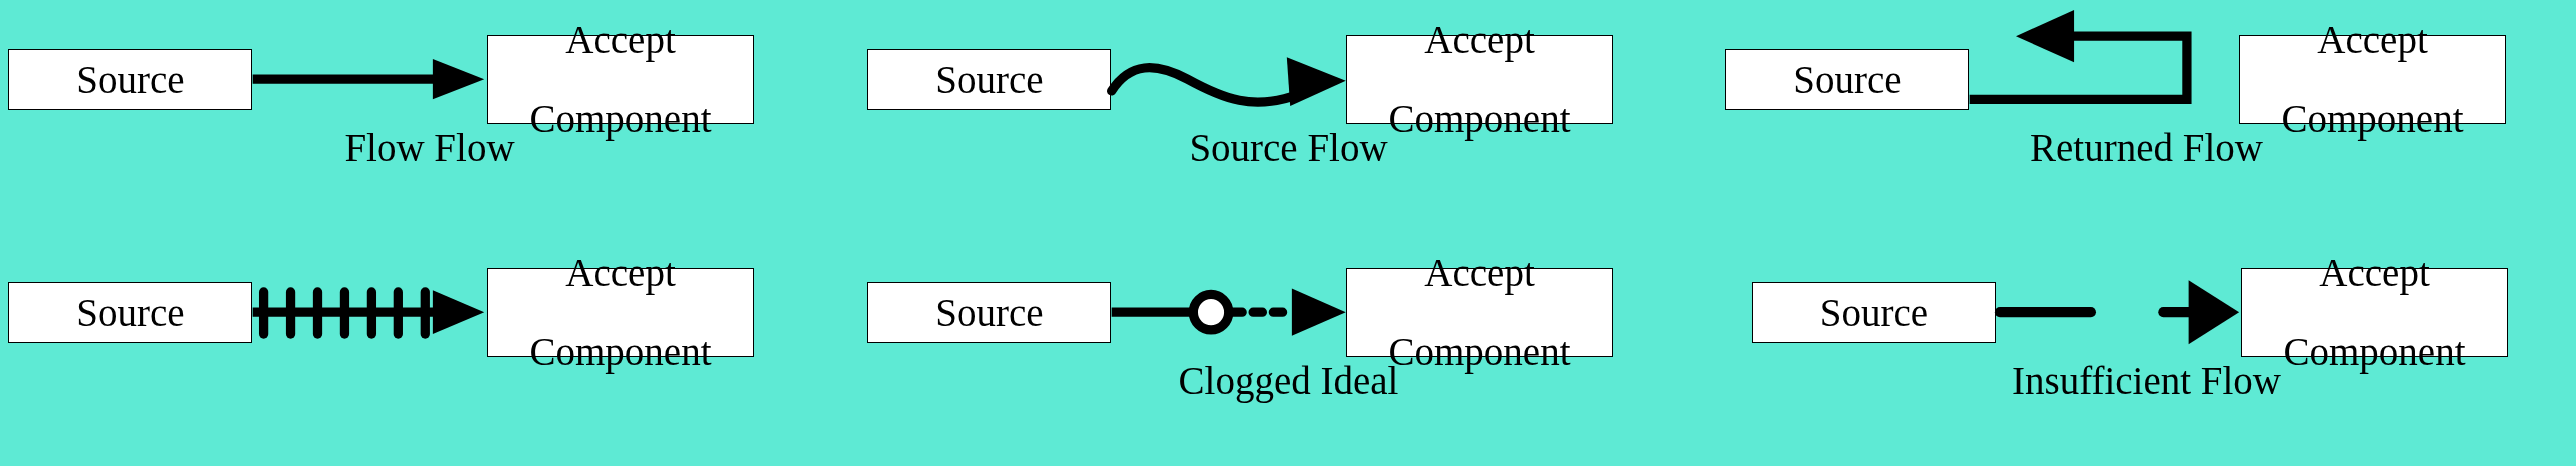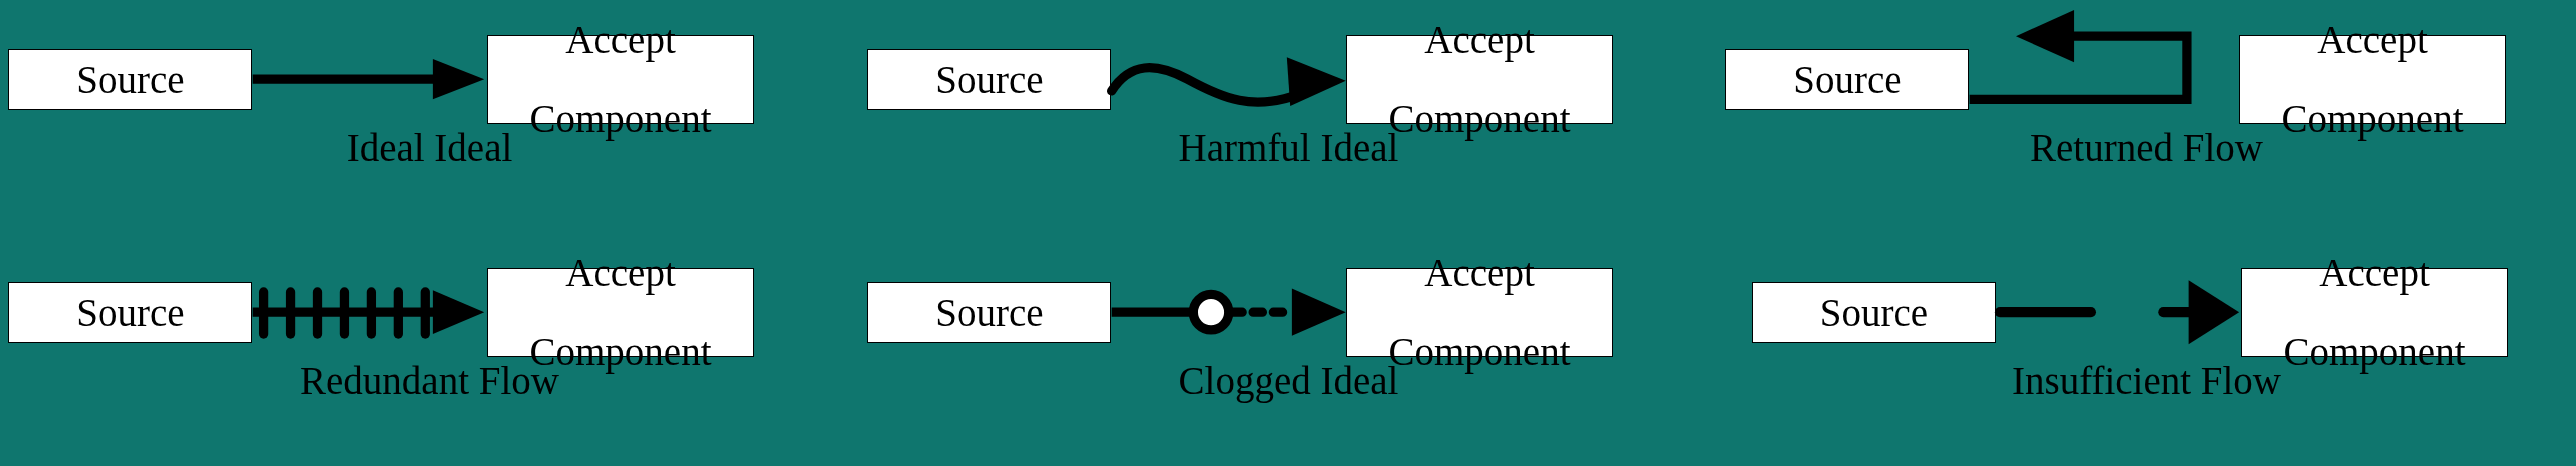--- a/index.html
+++ b/index.html
@@ -11,21 +11,21 @@
     width: 2576px;
     height: 467px;
     font-family: "Liberation Serif", "DejaVu Serif", serif;
     color: #000000;
     overflow: hidden;
   }
   .sheet {
     position: relative;
     width: 2576px;
     height: 467px;
-    background: #0f766e;
+    background: #5eead4;
   }
   .panel {
     position: absolute;
     width: 859px;
     height: 233px;
   }
   .panel-row0 { top: 0px; }
   .panel-row1 { top: 233px; }
   .panel-col0 { left: 0px; }
   .panel-col1 { left: 859px; }
@@ -96,41 +96,41 @@
       <polygon points="514,70 575,94 514,118" fill="#000"></polygon>
     </svg>
 
     <div class="node-box accept-box">
       <span>
         <span>Accept</span><br>
         <span>Component</span>
       </span>
     </div>
 
-    <div class="caption shift-left">Ideal Ideal</div>
+    <div class="caption shift-left">Flow Flow</div>
   </div>
 
   <div class="panel panel-row0 panel-col1">
     <div class="node-box source-box">
       <span>Source</span>
     </div>
 
     <svg class="connector" viewBox="0 0 1020 190">
       <path d="M300 108 C 322 74, 352 74, 390 94 C 432 117, 468 132, 522 112" stroke="#000" stroke-width="11" fill="none" stroke-linecap="round"></path>
       <polygon points="508,68 578,96 512,126" fill="#000"></polygon>
     </svg>
 
     <div class="node-box accept-box">
       <span>
         <span>Accept</span><br>
         <span>Component</span>
       </span>
     </div>
 
-    <div class="caption shift-mid">Harmful Ideal</div>
+    <div class="caption shift-mid">Source Flow</div>
   </div>
 
   <div class="panel panel-row0 panel-col2">
     <div class="node-box source-box">
       <span>Source</span>
     </div>
 
     <svg class="connector" viewBox="0 0 1020 190">
       <path d="M300 118 L 558 118 L 558 43 L 420 43" stroke="#000" stroke-width="11" fill="none" stroke-linejoin="miter"></path>
       <polygon points="424,12 424,74 355,43" fill="#000"></polygon>
@@ -165,21 +165,20 @@
       <polygon points="514,68 575,94 514,120" fill="#000"></polygon>
     </svg>
 
     <div class="node-box accept-box">
       <span>
         <span>Accept</span><br>
         <span>Component</span>
       </span>
     </div>
 
-    <div class="caption shift-left">Redundant Flow</div>
   </div>
 
   <div class="panel panel-row1 panel-col1">
     <div class="node-box source-box">
       <span>Source</span>
     </div>
 
     <svg class="connector" viewBox="0 0 1020 190">
       <line x1="300" y1="94" x2="396" y2="94" stroke="#000" stroke-width="11"></line>
       <circle cx="418" cy="94" r="21" fill="#ffffff" stroke="#000" stroke-width="11"></circle>

